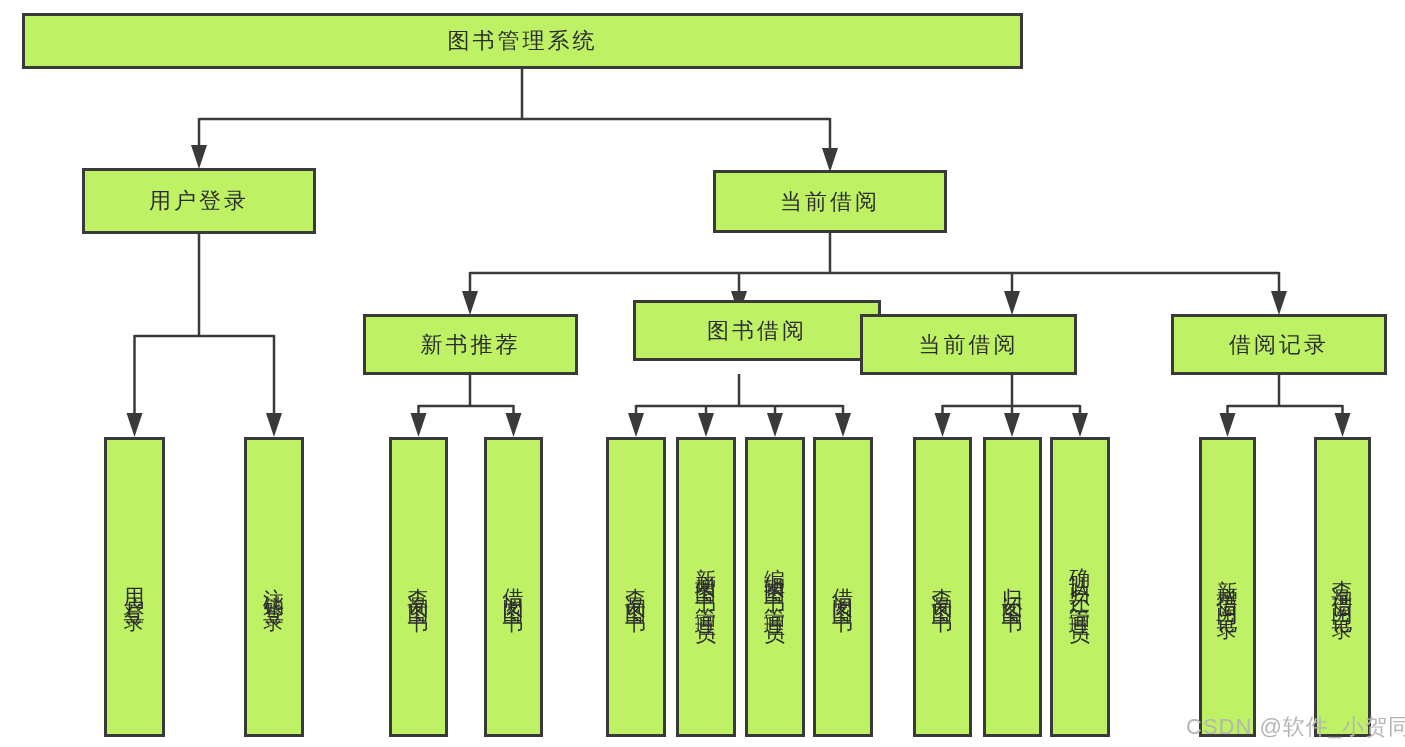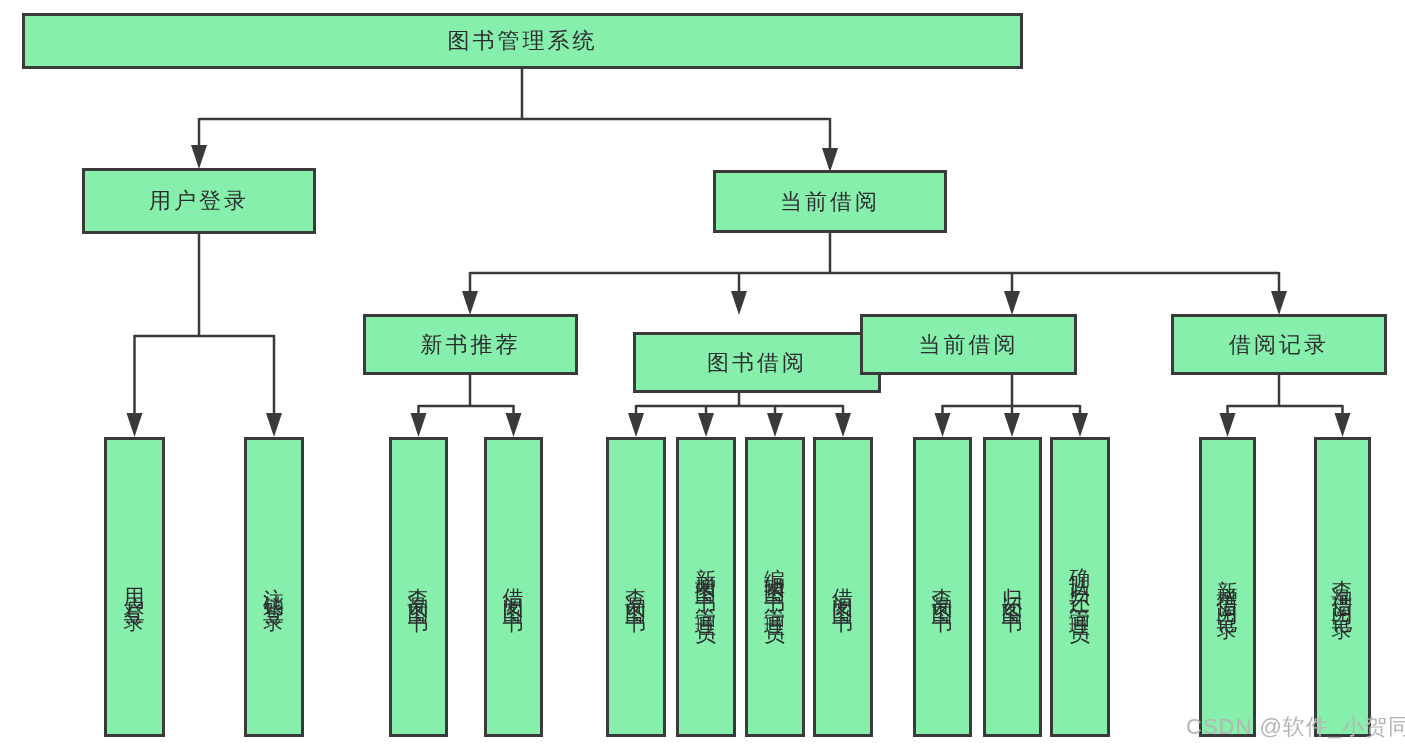--- a/index.html
+++ b/index.html
@@ -18,21 +18,21 @@
   #connectors {
     position: absolute;
     left: 0; top: 0;
     width: 1405px; height: 747px;
     z-index: 1;
   }
   .box {
     position: absolute;
     box-sizing: border-box;
     border: 3px solid #3a3a3a;
-    background: #86efac;
+    background: #bef264;
     color: #2d2d30;
     display: flex;
     align-items: center;
     justify-content: center;
     z-index: 2;
     text-align: center;
   }
   .box.h {
     font-size: 22px;
     letter-spacing: 3px;
@@ -132,21 +132,21 @@
       <path d="M1334.5,413 L1350.5,413 L1342.5,437 Z"></path>
     </g>
   </svg>
 
   <div class="box h" style="left:22px;top:13px;width:1001px;height:56px">图书管理系统</div>
 
   <div class="box h" style="left:82px;top:168px;width:234px;height:66px">用户登录</div>
   <div class="box h" style="left:713px;top:170px;width:234px;height:63px">当前借阅</div>
 
   <div class="box h" style="left:363px;top:314px;width:215px;height:61px">新书推荐</div>
-  <div class="box h" style="left:633px;top:332px;width:248px;height:61px">图书借阅</div>
+  <div class="box h" style="left:633px;top:300px;width:248px;height:61px">图书借阅</div>
   <div class="box h" style="left:860px;top:314px;width:217px;height:61px">当前借阅</div>
   <div class="box h" style="left:1171px;top:314px;width:216px;height:61px">借阅记录</div>
 
   <div class="box v" style="left:104px;top:437px;width:61px;height:300px">用户登录</div>
   <div class="box v" style="left:244px;top:437px;width:60px;height:300px">注销登录</div>
 
   <div class="box v" style="left:389px;top:437px;width:59px;height:300px">查询图书</div>
   <div class="box v" style="left:484px;top:437px;width:59px;height:300px">借阅图书</div>
 
   <div class="box v" style="left:606px;top:437px;width:60px;height:300px">查询图书</div>

